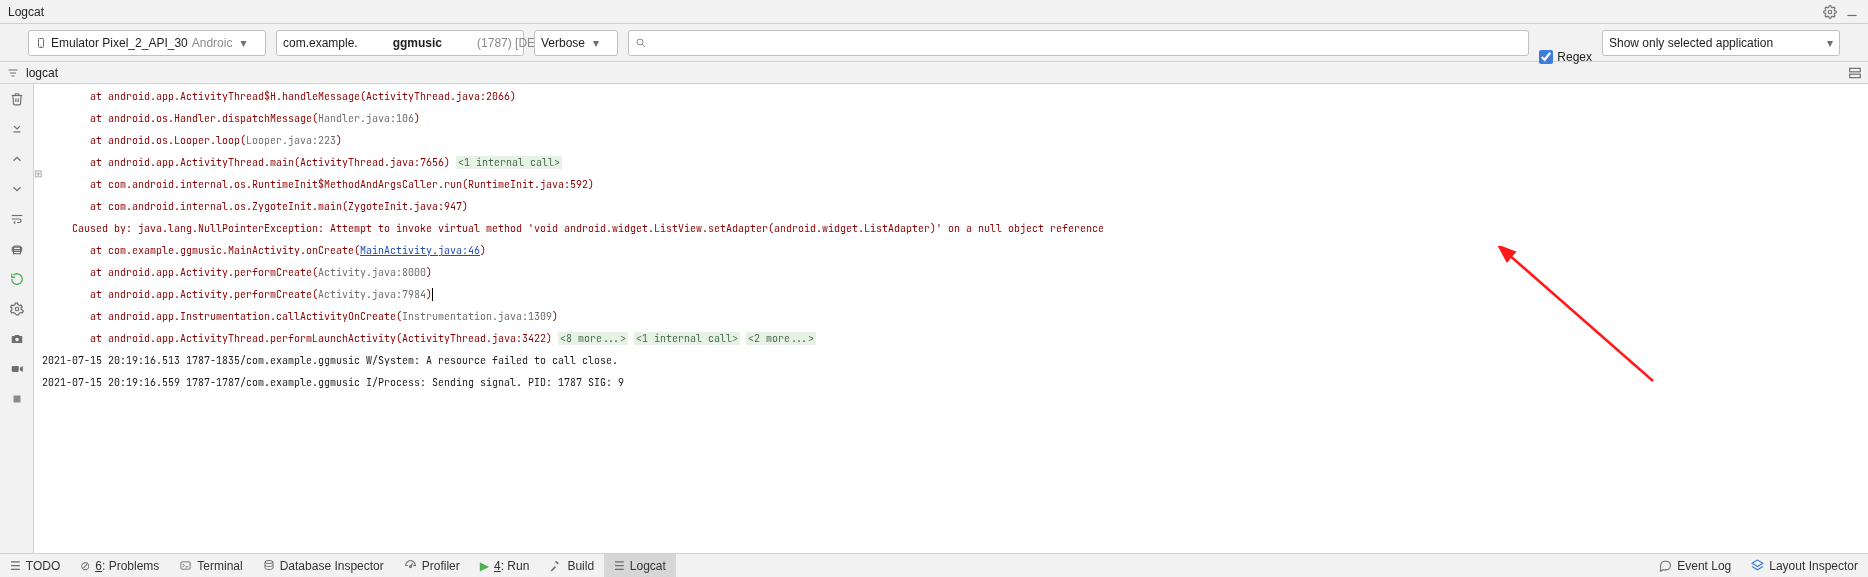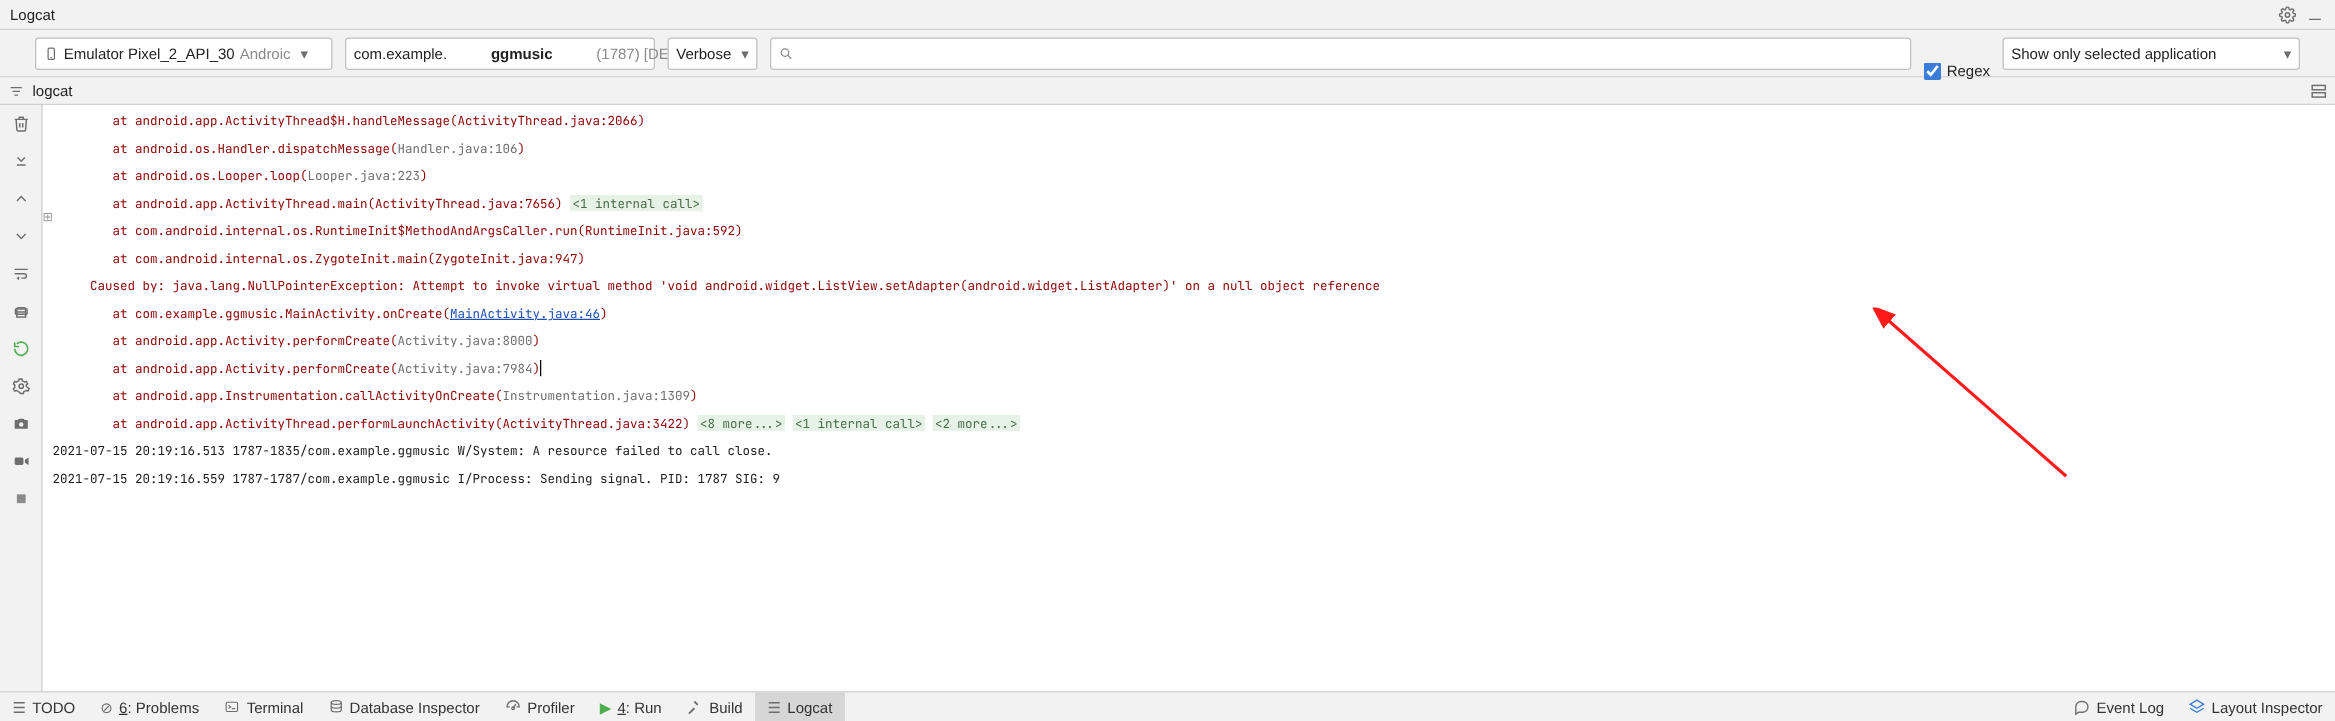--- a/index.html
+++ b/index.html
@@ -47,21 +47,21 @@
     cursor: pointer;
     font-size: 12px;
     white-space: nowrap;
     gap: 4px;
   }
   .combo .chev { color:#6e6e6e; margin-left:4px; }
   .combo .gray { color:#8a8a8a; }
   .combo .bold { font-weight: 600; }
   .combo.device { width: 238px; overflow:hidden; }
   .combo.process { width: 248px; gap: 35px; }
-  .combo.level   { width: 72px; }
+  .combo.level   { width: 84px; }
   .combo.appfilter { width: 238px; }
   .search {
     flex: 1 1 auto;
     display: flex;
     align-items: center;
     height: 26px;
     background: #fff;
     border:1px solid #c0c0c0;
     border-radius: 3px;
     padding: 0 6px;

